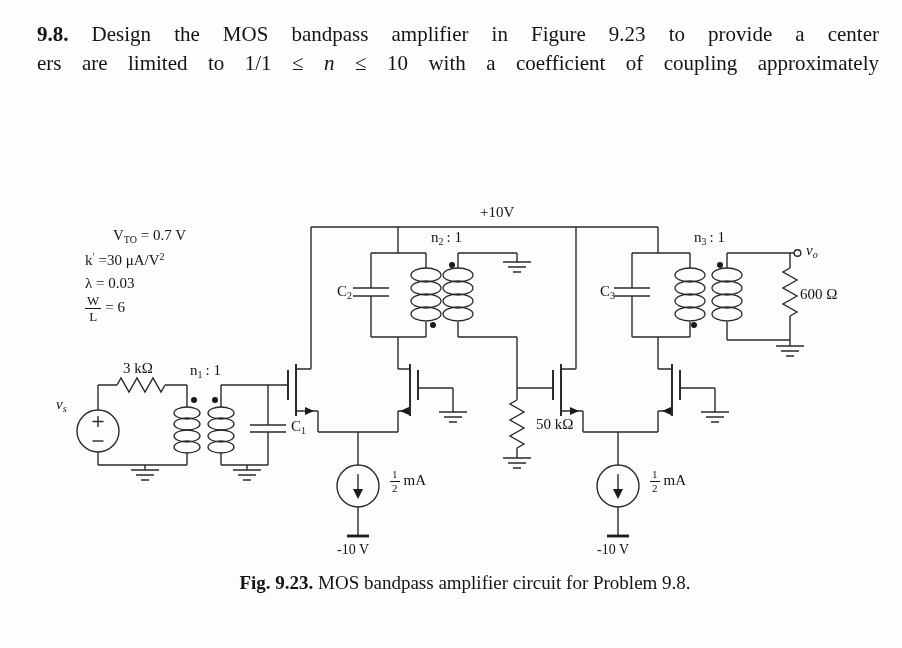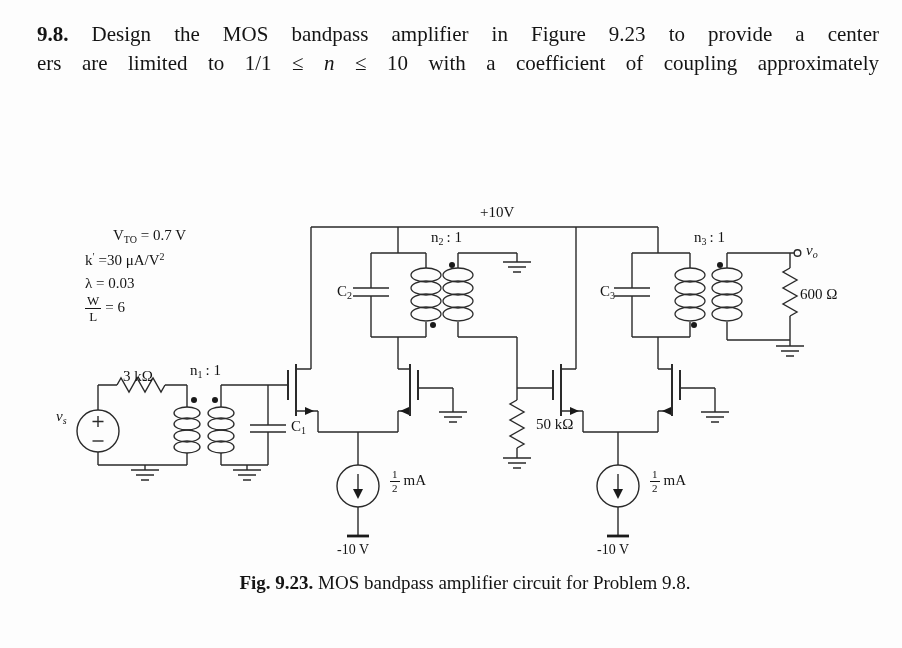--- a/index.html
+++ b/index.html
@@ -197,25 +197,25 @@
   <div class="lbl" style="left:480px;top:204px;">+10V</div>
 
   <div class="lbl" style="left:431px;top:229px;"><span>n</span><sub>2</sub><span class="ratio">: 1</span></div>
   <div class="lbl" style="left:694px;top:229px;"><span>n</span><sub>3</sub><span class="ratio">: 1</span></div>
   <div class="lbl" style="left:190px;top:362px;"><span>n</span><sub>1</sub><span class="ratio">: 1</span></div>
 
   <div class="lbl" style="left:337px;top:283px;"><span>C</span><sub>2</sub></div>
   <div class="lbl" style="left:600px;top:283px;"><span>C</span><sub>3</sub></div>
   <div class="lbl" style="left:291px;top:418px;"><span>C</span><sub>1</sub></div>
 
-  <div class="lbl" style="left:123px;top:368px;">3 kΩ</div>
+  <div class="lbl" style="left:123px;top:360px;">3 kΩ</div>
   <div class="lbl" style="left:536px;top:416px;">50 kΩ</div>
   <div class="lbl" style="left:800px;top:286px;">600 Ω</div>
 
-  <div class="lbl it" style="left:56px;top:408px;text-align:right;"><span>v</span><sub>s</sub></div>
+  <div class="lbl it" style="left:56px;top:396px;text-align:right;"><span>v</span><sub>s</sub></div>
   <div class="lbl it" style="left:806px;top:242px;"><span>v</span><sub>o</sub></div>
 
   <div class="lbl" style="left:390px;top:469px;"><span class="frac">
         <span class="fn">1</span>
         <span class="fd">2</span>
       </span><span>mA</span></div>
   <div class="lbl" style="left:650px;top:469px;"><span class="frac">
         <span class="fn">1</span>
         <span class="fd">2</span>
       </span><span>mA</span></div>

